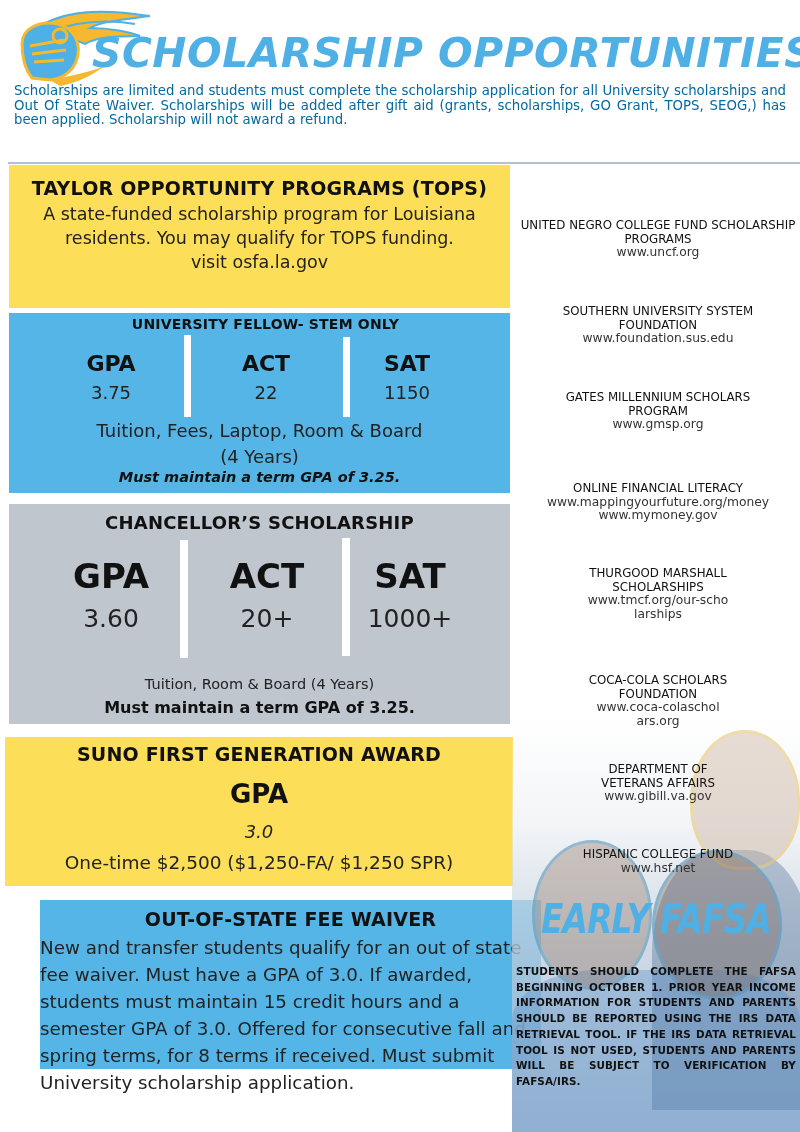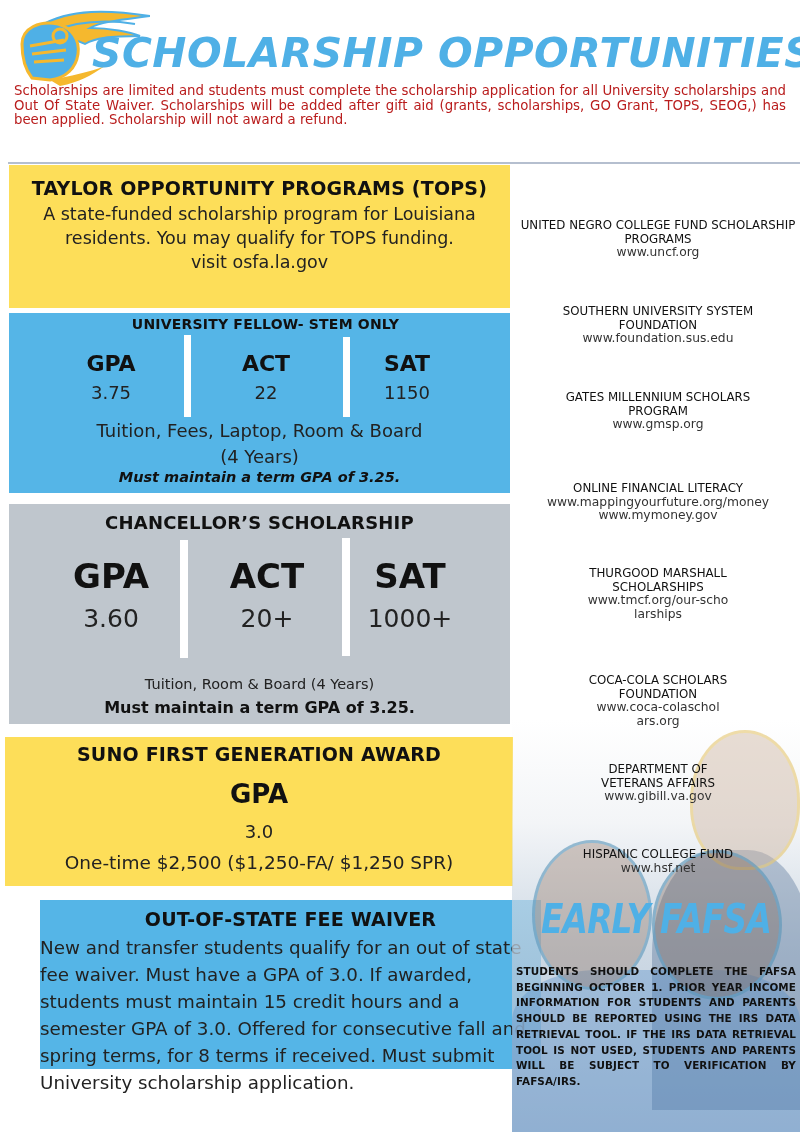--- a/index.html
+++ b/index.html
@@ -8,21 +8,21 @@
 
     .logo { position: absolute; left: 10px; top: 6px; width: 140px; height: 80px; }
     .title {
       position: absolute; left: 92px; top: 30px; width: 700px;
       font-family: "DejaVu Sans", sans-serif; font-weight: 900; font-style: italic;
       font-size: 40px; letter-spacing: 0.5px; color: #4fb0e6; white-space: nowrap;
       transform: scaleX(1.02); transform-origin: left;
     }
     .intro {
       position: absolute; left: 14px; top: 84px; width: 772px;
-      font-size: 13.3px; line-height: 14.5px; text-align: justify; color: #b91c1c;
+      font-size: 13.3px; line-height: 14.5px; text-align: justify; color: #0369a1;
       font-family: "DejaVu Sans", sans-serif;
     }
     .top-rule { position: absolute; left: 8px; top: 162px; width: 792px; height: 2px; background: #b5bfcf; }
 
     .box { position: absolute; left: 9px; width: 501px; text-align: center; }
     .yellow { background: #fdde59; }
     .blue { background: #55b5e7; }
     .grey { background: #bfc6cd; }
 
     .box h2 { font-weight: 700; font-size: 18px; letter-spacing: 0.2px; color: #111; }
@@ -48,21 +48,21 @@
     #chan h2 { position: absolute; left: 0; right: 0; top: 8px; font-size: 18px; }
     #chan .col { top: 52px; width: 160px; }
     #chan .col .label { font-size: 34px; }
     #chan .col .val { font-size: 25px; margin-top: 8px; }
     #chan .benefit { position: absolute; left: 0; right: 0; top: 172px; font-size: 14.5px; color: #222; }
     #chan .req { position: absolute; left: 0; right: 0; top: 194px; font-size: 16px; font-weight: 700; color: #111; }
 
     #suno { top: 737px; height: 149px; left: 5px; width: 508px; }
     #suno h2 { position: absolute; left: 0; right: 0; top: 6px; font-size: 19px; }
     #suno .label { position: absolute; left: 0; right: 0; top: 42px; font-size: 26px; font-weight: 700; color: #111; }
-    #suno .val { position: absolute; left: 0; right: 0; top: 84px; font-size: 18px; color: #222; }
+    #suno .val { position: absolute; left: 0; right: 0; top: 84px; font-size: 18px; color: #222; font-style: italic; }
     #suno .amount { position: absolute; left: 0; right: 0; top: 115px; font-size: 18.5px; color: #222; }
 
     #oos { top: 900px; height: 169px; margin-left: 31px; }
     #oos h2 { position: absolute; left: 0; right: 0; top: 8px; font-size: 19px; }
     #oos .desc {
       position: absolute; left: 0; right: 8px; top: 34px; text-align: left;
       font-size: 18.3px; line-height: 27px; color: #222;
     }
 
     .right-col { position: absolute; left: 516px; top: 165px; width: 284px; }

